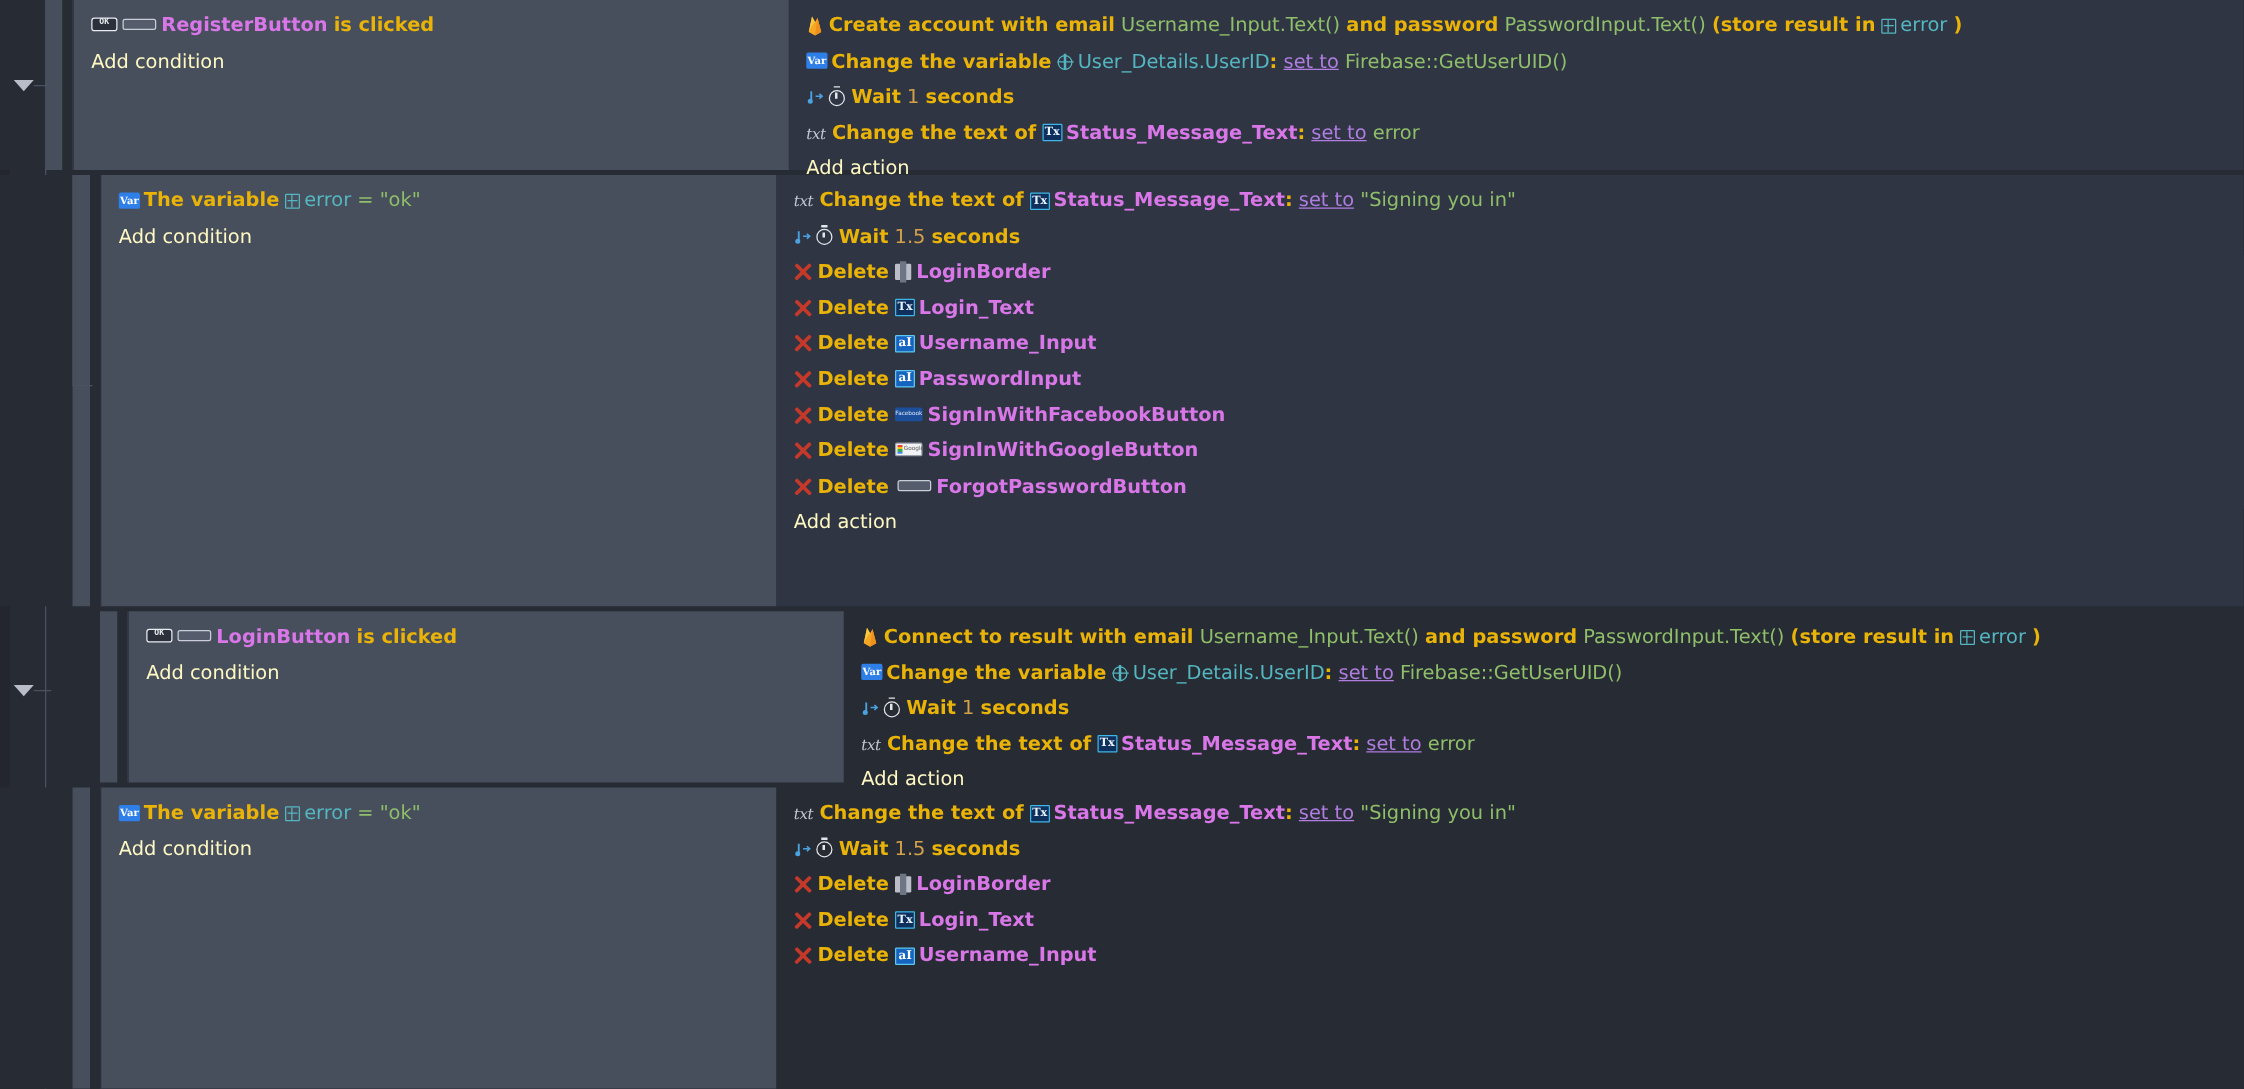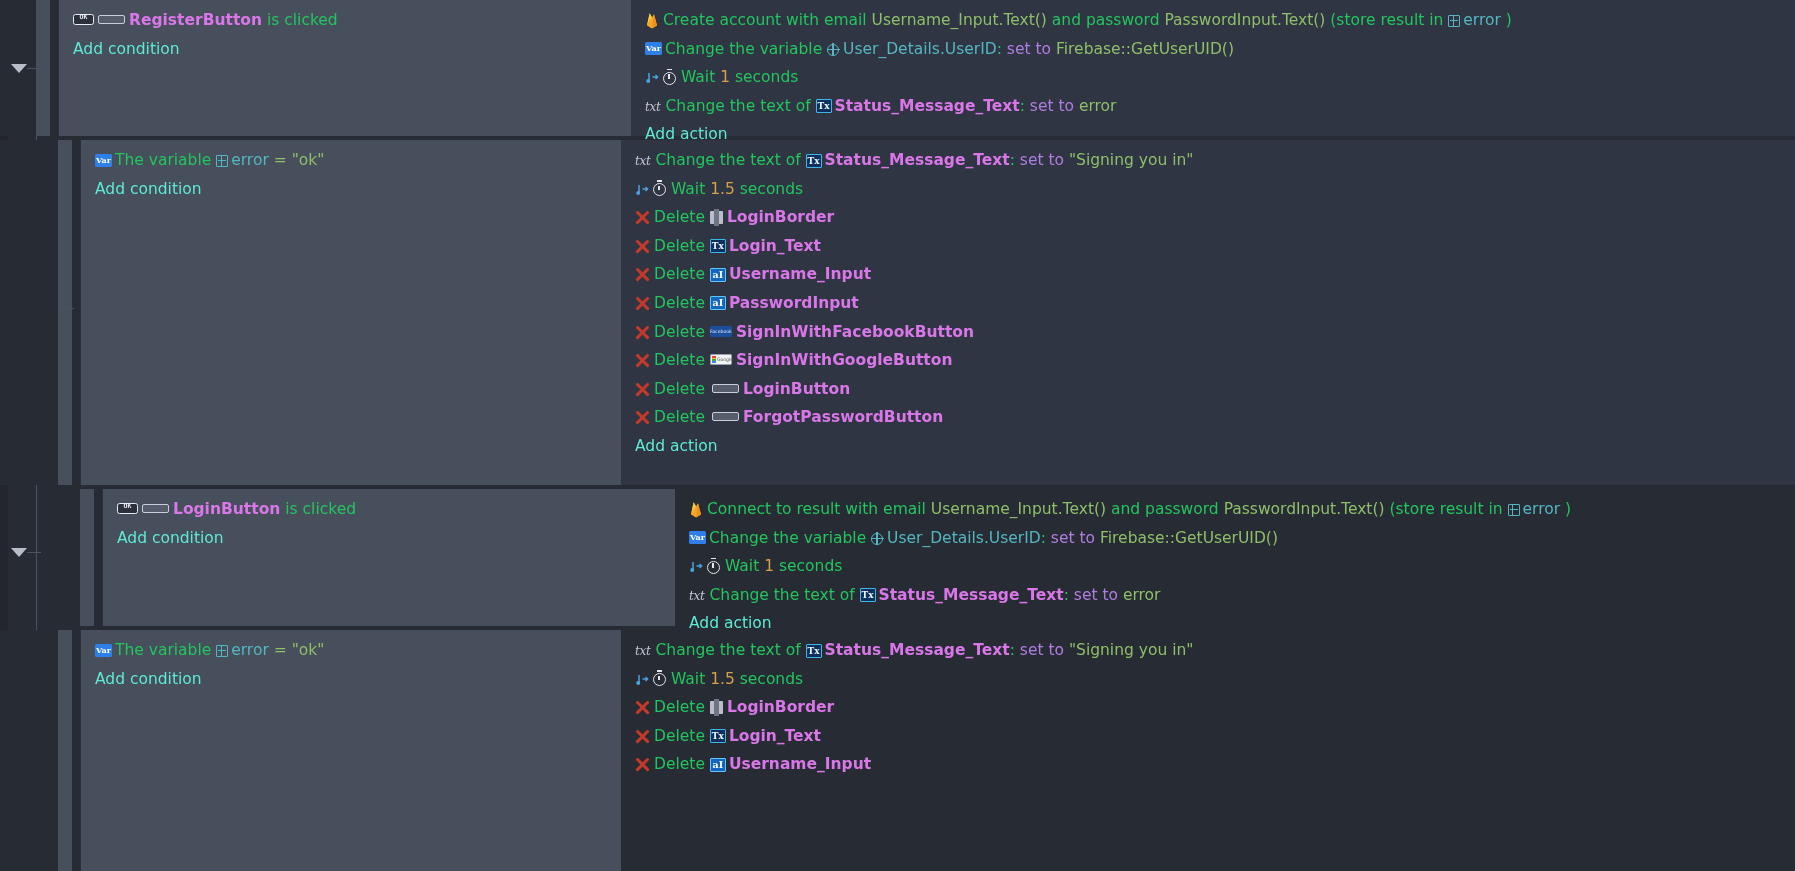--- a/index.html
+++ b/index.html
@@ -46,26 +46,26 @@
     box-sizing:border-box;
     min-width:0;
   }
   .acts.alt{background:#272b33;}
 
   .row{
     height:28.6px;line-height:28.6px;white-space:nowrap;
     overflow:visible;
   }
 
-  .add{color:#5eead4;}
+  .add{color:#fef9c3;}
   .obj{color:#d977e8;font-weight:bold;}
-  .plain{color:#22c55e;}
+  .plain{color:#eab308;font-weight:bold;}
   .expr{color:#8fbf6a;}
   .var{color:#54b6c0;}
-  .setto{color:#b07de0;}
+  .setto{color:#b07de0;text-decoration:underline;}
   .num{color:#d4a14a;}
   .eq{color:#8fbf6a;}
 
   
   .ico{display:inline-block;vertical-align:-2px;margin-right:3px;}
 
   .ico-ok{
     width:21px;height:11px;border:1.4px solid #e9ecf1;border-radius:2.5px;
     background:#2b303b;position:relative;vertical-align:0px;margin-right:2px;
     box-sizing:border-box;
@@ -241,21 +241,20 @@
                 <path d="M4 2v7" stroke="#4aa3e0" stroke-width="1.5" fill="none"></path>
                 <circle cx="3.2" cy="10" r="2" fill="#4aa3e0"></circle>
                 <path d="M7.5 6h5M10.5 4l2.2 2-2.2 2" stroke="#4aa3e0" stroke-width="1.3" fill="none"></path>
               </svg></span><span class="ico ico-clock"></span><span class="plain">Wait</span> <span class="num">1.5</span> <span class="plain">seconds</span></div>
           <div class="row"><span class="ico ico-del"></span><span class="plain">Delete</span> <span class="ico ico-sprite"></span><span class="obj">LoginBorder</span></div>
           <div class="row"><span class="ico ico-del"></span><span class="plain">Delete</span> <span class="ico ico-tx"></span><span class="obj">Login_Text</span></div>
           <div class="row"><span class="ico ico-del"></span><span class="plain">Delete</span> <span class="ico ico-ai"></span><span class="obj">Username_Input</span></div>
           <div class="row"><span class="ico ico-del"></span><span class="plain">Delete</span> <span class="ico ico-ai"></span><span class="obj">PasswordInput</span></div>
           <div class="row"><span class="ico ico-del"></span><span class="plain">Delete</span> <span class="ico ico-fb"></span><span class="obj">SignInWithFacebookButton</span></div>
           <div class="row"><span class="ico ico-del"></span><span class="plain">Delete</span> <span class="ico ico-google"></span><span class="obj">SignInWithGoogleButton</span></div>
-          <div class="row"><span class="ico ico-del"></span><span class="plain">Delete</span> <span class="ico ico-btn"></span><span class="obj">LoginButton</span></div>
           <div class="row"><span class="ico ico-del"></span><span class="plain">Delete</span> <span class="ico ico-btn"></span><span class="obj">ForgotPasswordButton</span></div>
           <div class="row add">Add action</div>
         </div>
       </div>
       <div class="ev" style="top:489px;height:137px;width:1795px;margin-left:44px;">
         <div class="margin"></div>
         <div class="handle"></div>
         <div class="gap"></div>
         <div class="cond">
           <div class="row"><span class="ico ico-ok"></span><span class="ico ico-btn"></span><span class="obj">LoginButton</span> <span class="plain">is clicked</span></div>

